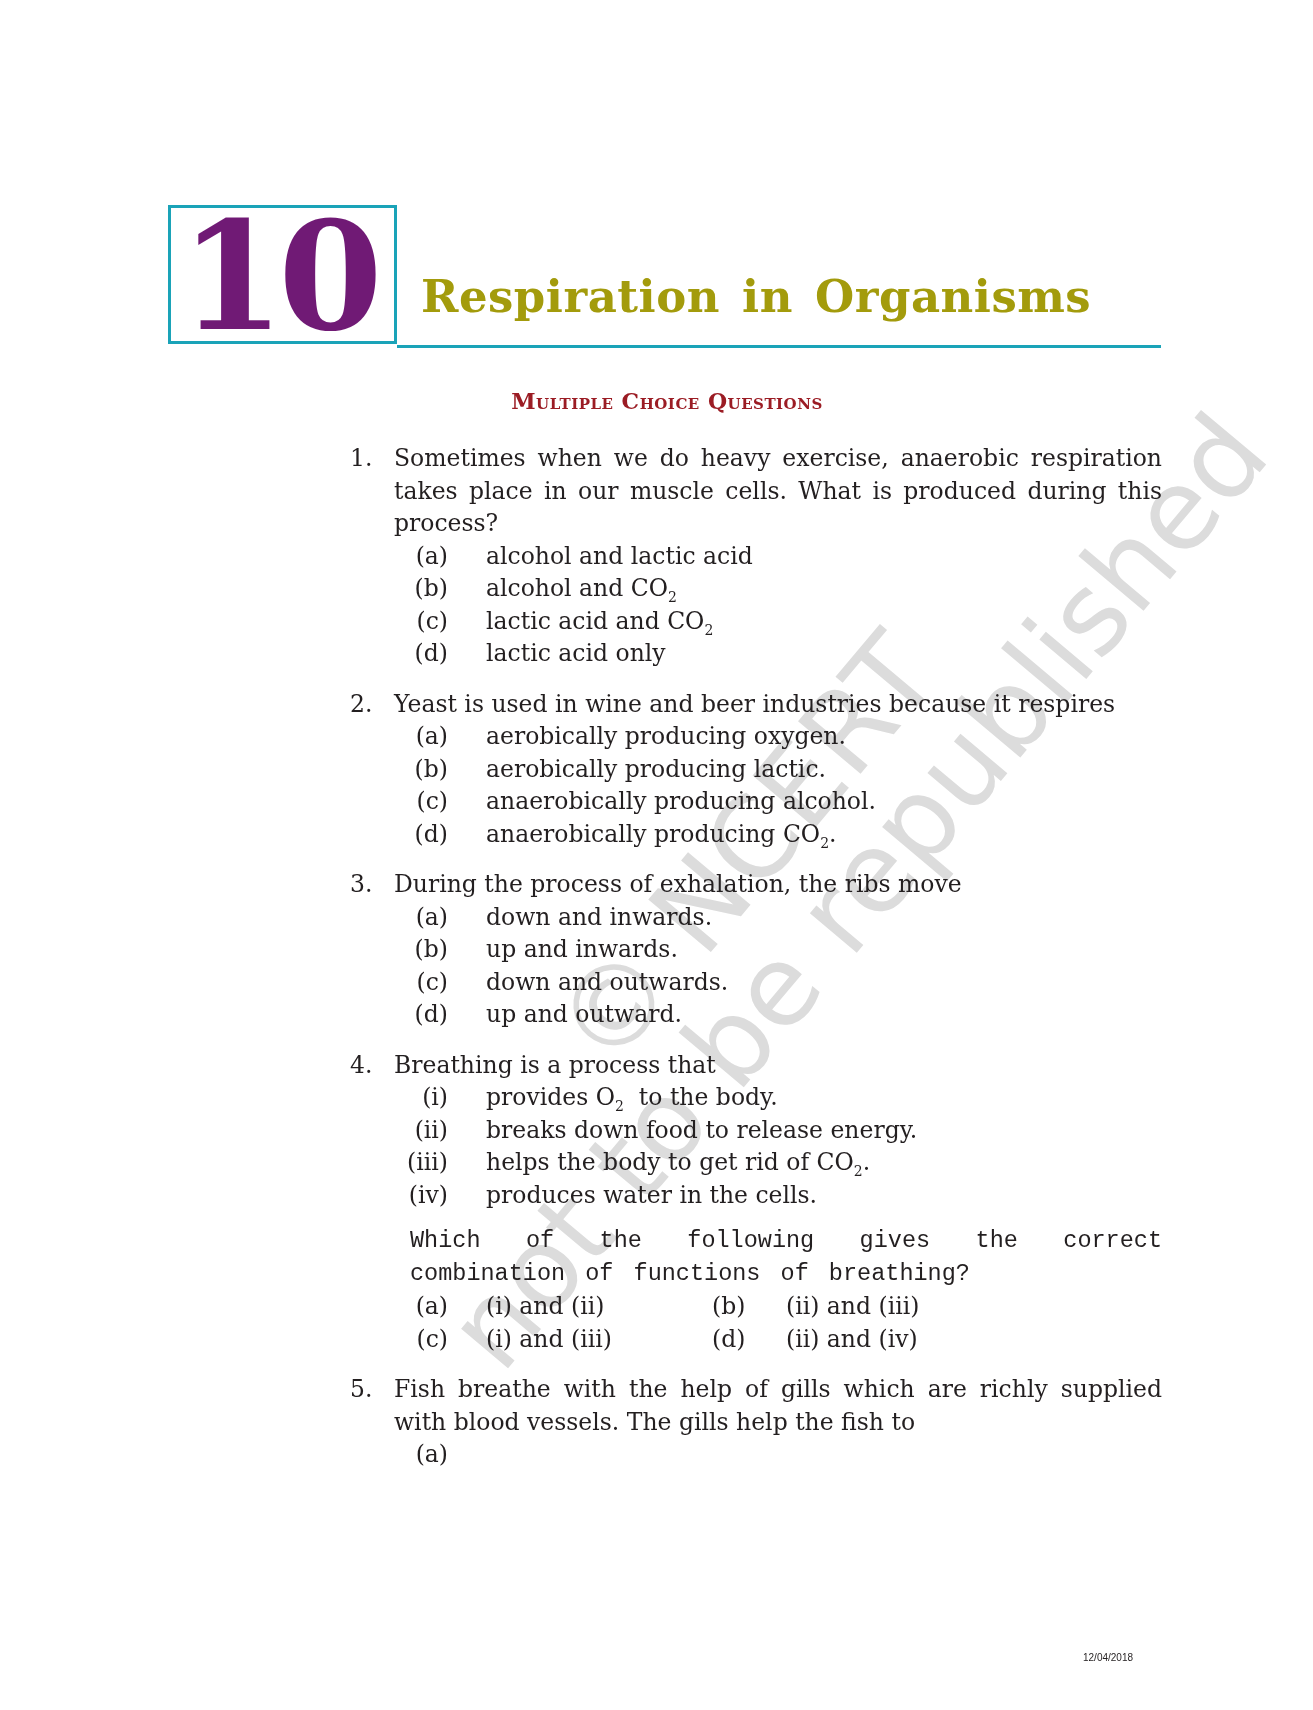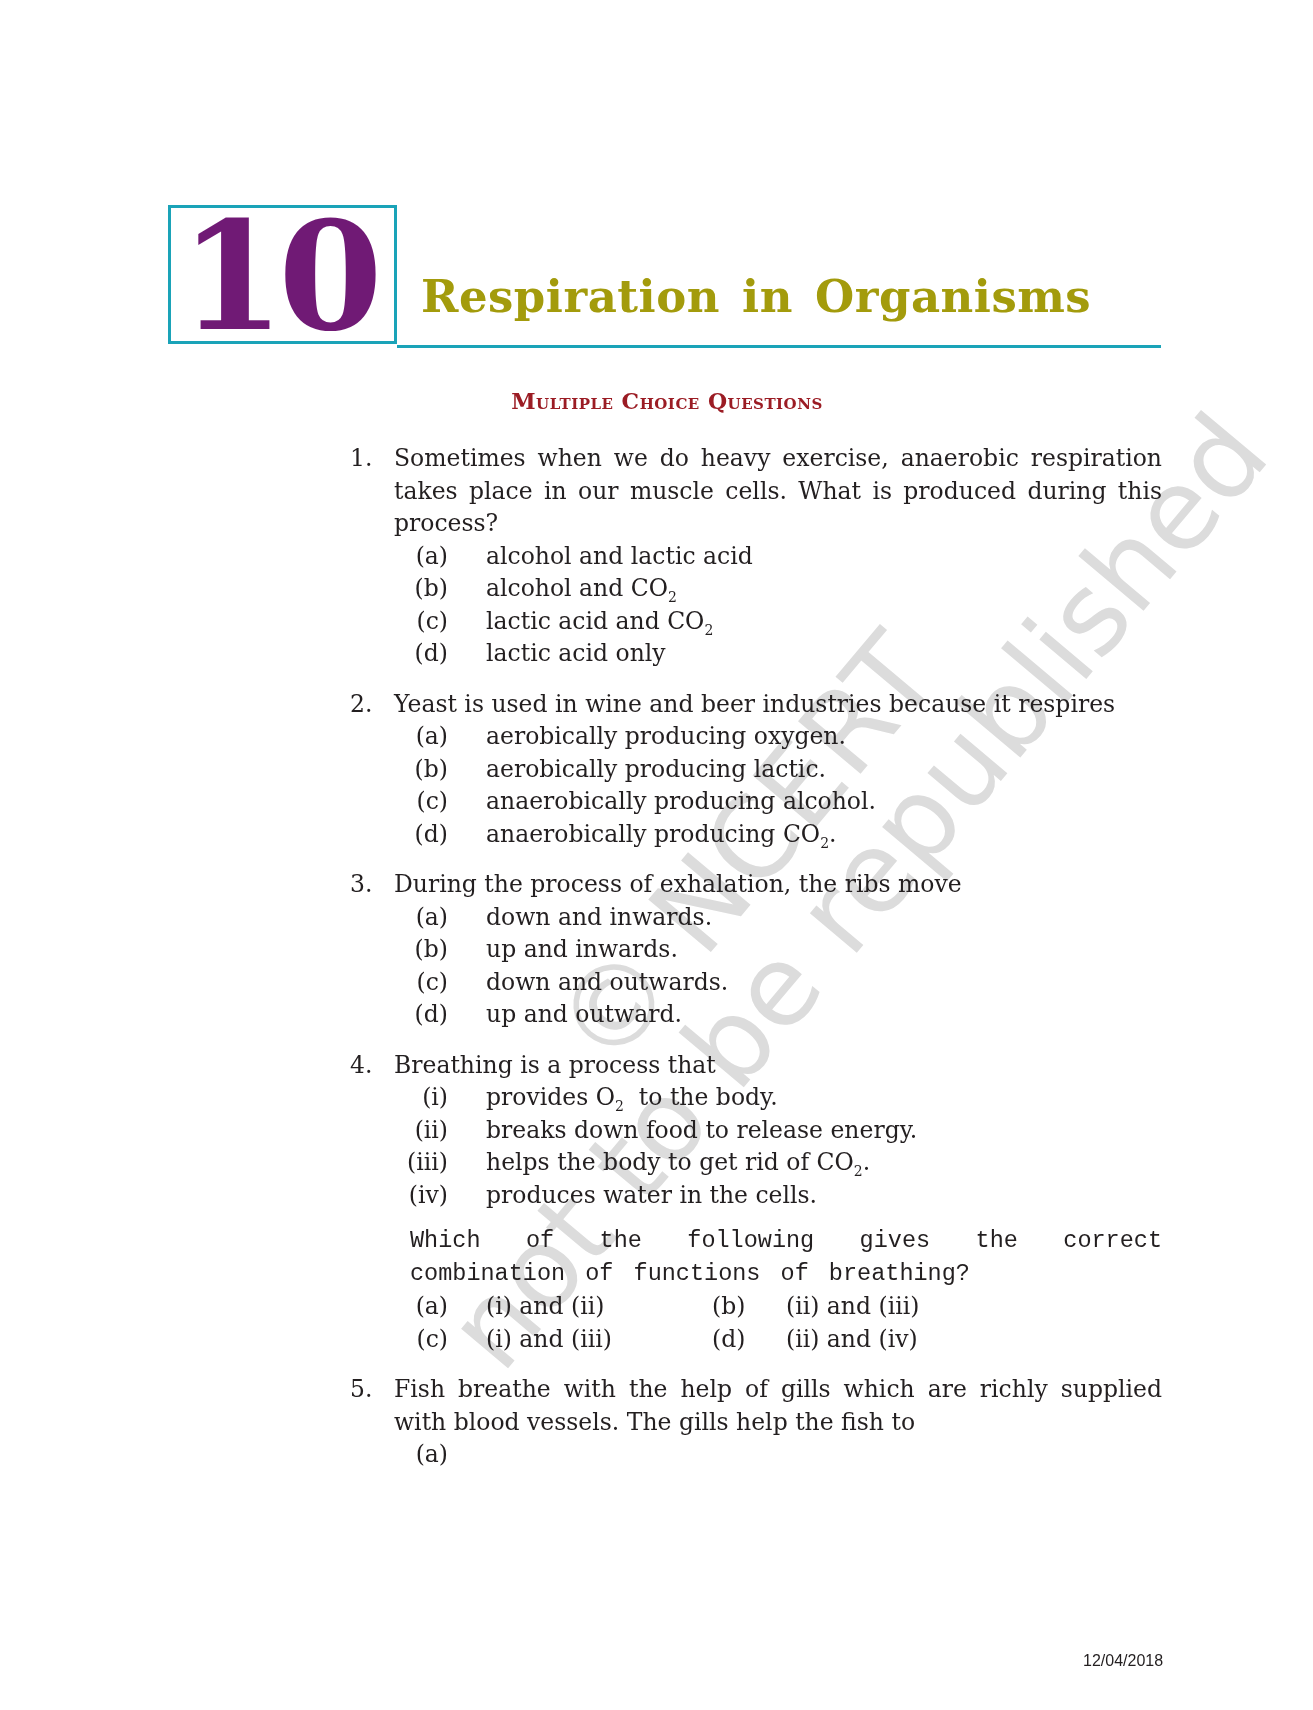--- a/index.html
+++ b/index.html
@@ -19,21 +19,21 @@
   .followup { margin-left:60px; margin-top:14px; text-align:justify; word-spacing:6px;font-family:Liberation Mono, monospace; }
   .grid-opts { position:relative; }
   .grid-row { position:relative; height:32.5px; }
   .g-label1 { position:absolute; right:calc(100% - 98px); top:0; }
   .g-text1 { position:absolute; left:136px; top:0; white-space:nowrap; }
   .g-label2 { position:absolute; left:362px; top:0; }
   .g-text2 { position:absolute; left:436px; top:0; white-space:nowrap; }
   sub { font-size:14px; vertical-align:-6px; line-height:0; }
   .watermark { position:absolute; left:250px; top:820px; width:1000px; transform:rotate(-50deg); transform-origin:center; font-family:"DejaVu Sans", sans-serif; font-size:112px; color:#dcdcdc; line-height:112px; text-align:center; z-index:0; pointer-events:none; white-space:nowrap; }
   .content, .chapter-title, .section-heading { z-index:1; }
-  .date-stamp { position:absolute; left:1083px; top:1652px; font-family:"Liberation Sans", sans-serif; font-size:16px; color:#231f20; }
+  .date-stamp { position:absolute; left:1083px; top:1652px; font-family:"Liberation Sans", sans-serif; font-size:10px; color:#231f20; }
 </style>
 </head>
 <body>
 
 <div class="watermark">
   <div style="margin-left:120px;">© NCERT</div>
   <div>not to be republished</div>
 </div>
 
 <div class="chapter-box"></div>

